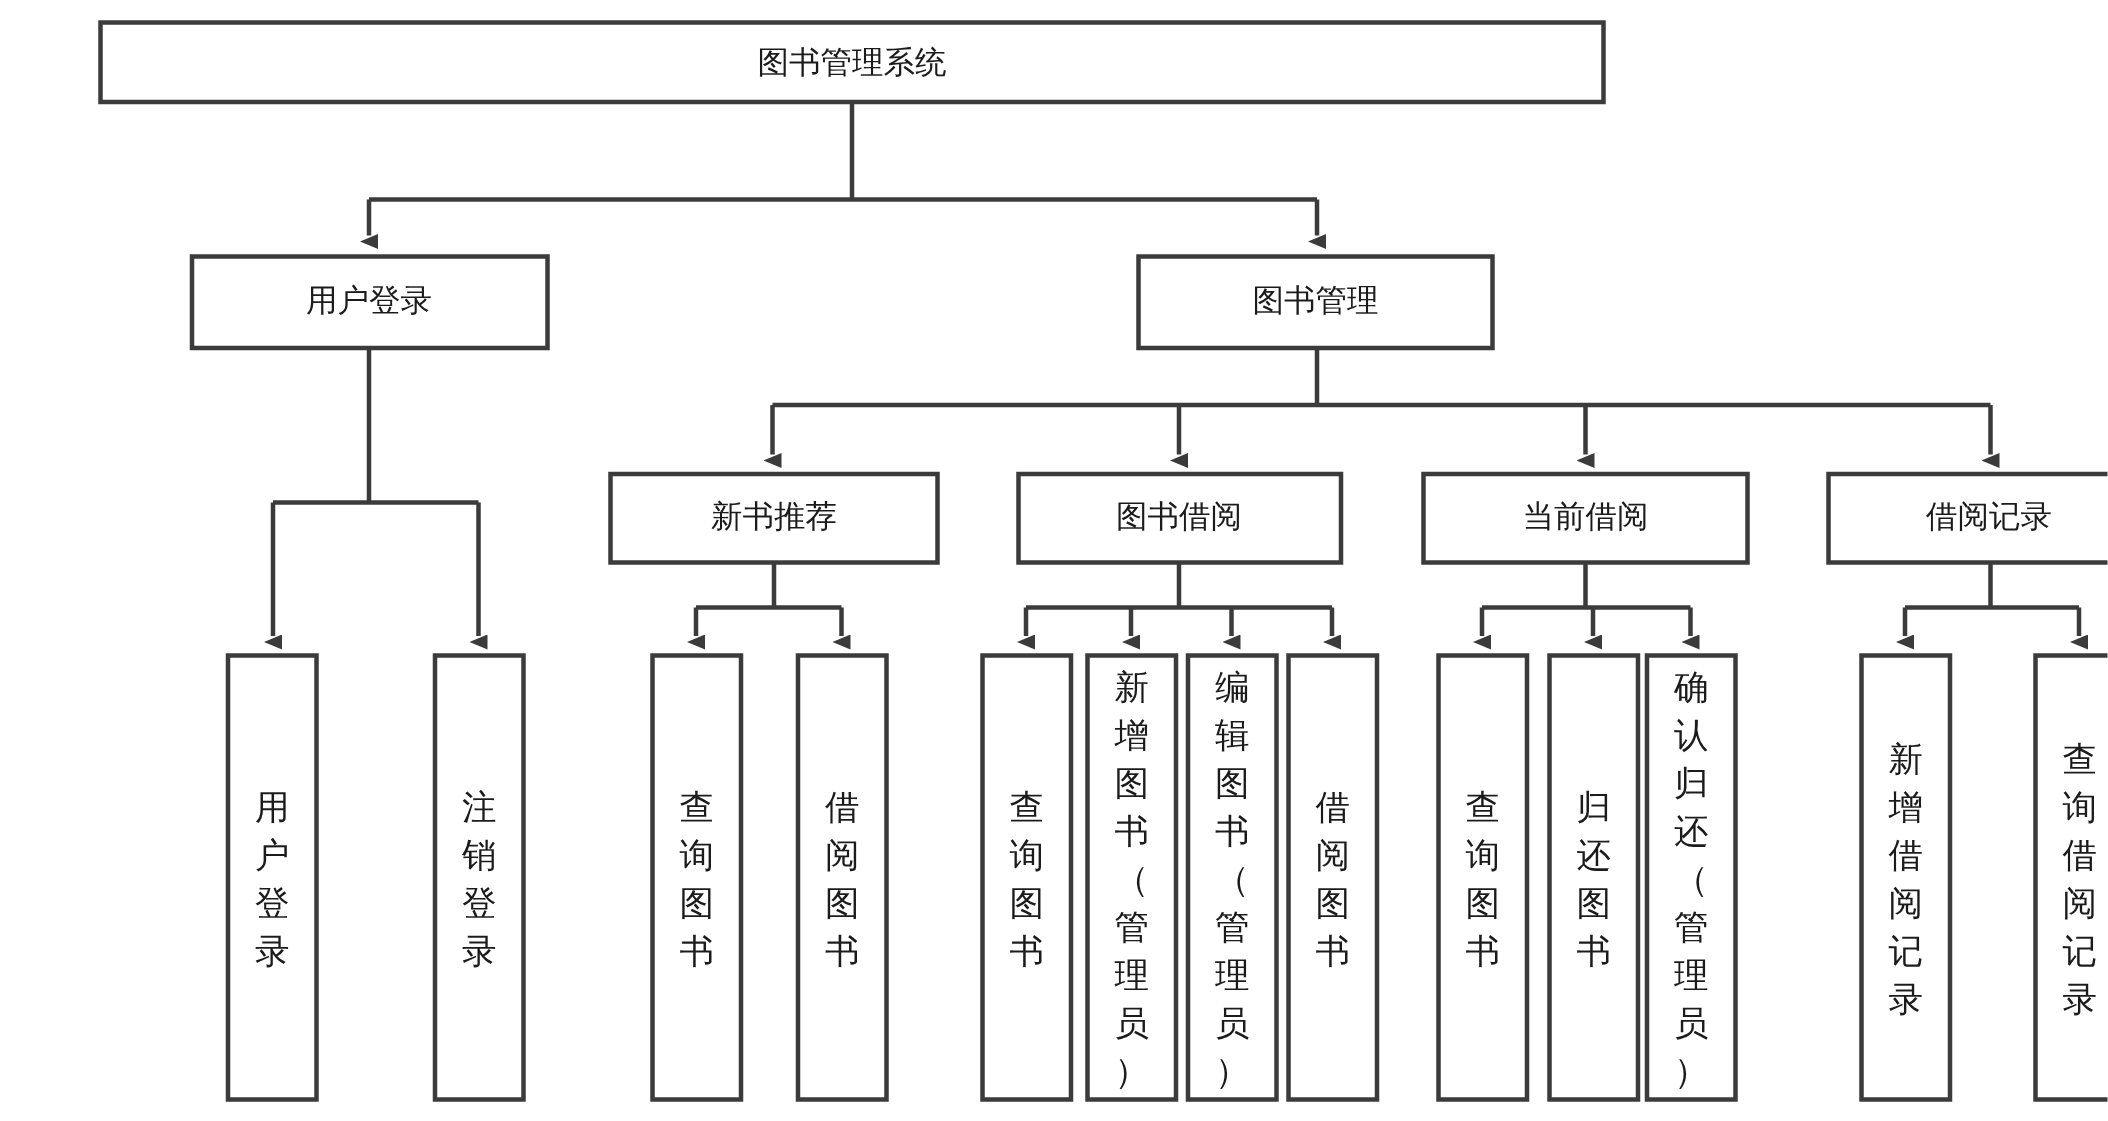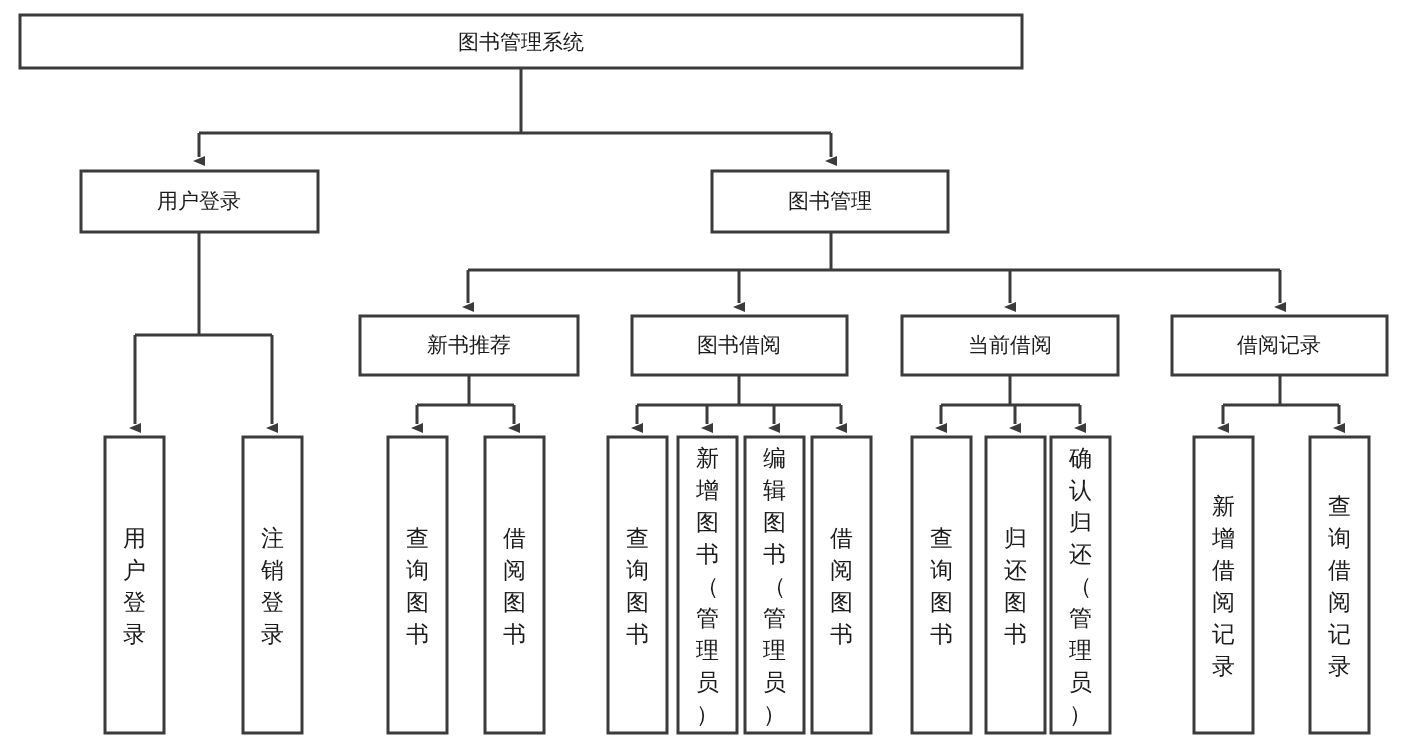--- a/index.html
+++ b/index.html
@@ -11,20 +11,21 @@
     width: 1405px;
     height: 747px;
     font-family: "Liberation Sans", "DejaVu Sans", sans-serif;
     overflow: hidden;
     position: relative;
   }
   #diagram-root {
     position: relative;
     width: 1236px;
     height: 747px;
+    margin-left: 47px;
   }
   svg#flow {
     position: absolute;
     top: 0;
     left: 0;
     width: 1405px;
     height: 747px;
   }
   .node-box {
     fill: #ffffff;

